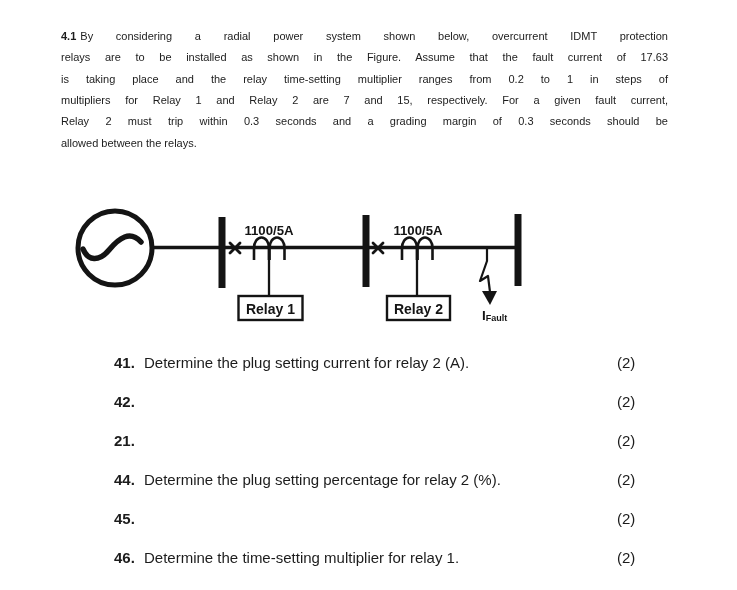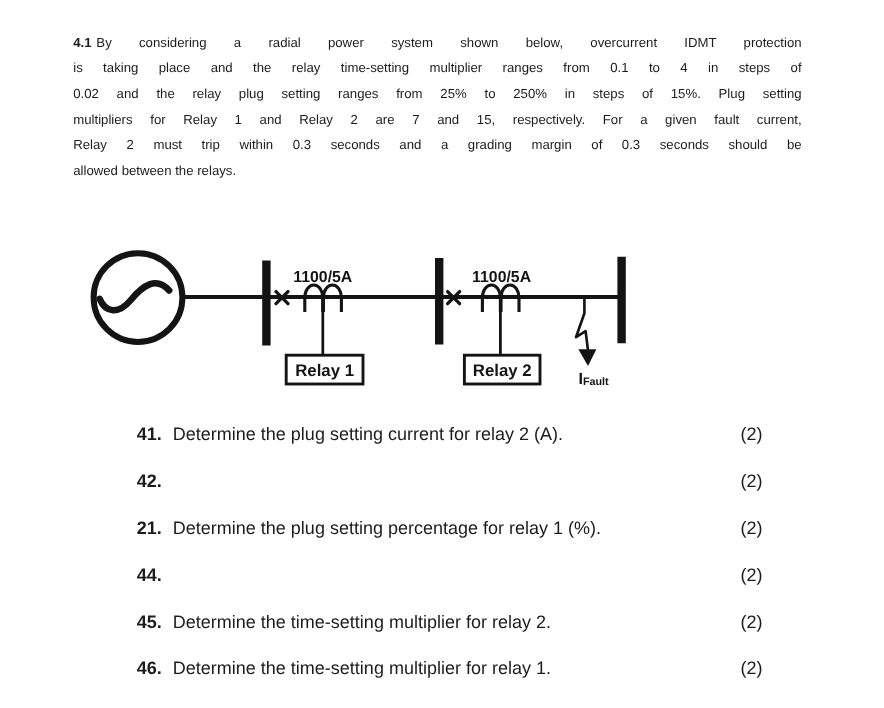--- a/index.html
+++ b/index.html
@@ -61,22 +61,22 @@
   .qtext { position: absolute; left: 144px; white-space: nowrap; }
   .qmarks{ position: absolute; left: 617px; white-space: nowrap; }
 </style>
 </head>
 <body>
 
 <div class="page">
 
   <div class="intro">
     <div class="iline"><b>4.1</b><span>By considering a radial power system shown below, overcurrent IDMT protection</span></div>
-    <div class="iline">is taking place and the relay time-setting multiplier ranges from 0.1 to 4 in steps of</div>
-    <div class="iline">0.02 and the relay plug setting ranges from 25% to 250% in steps of 15%. Plug setting</div>
+    <div class="iline">relays are to be installed as shown in the Figure. Assume that the fault current of 17.63</div>
+    <div class="iline">is taking place and the relay time-setting multiplier ranges from 0.2 to 1 in steps of</div>
     <div class="iline">multipliers for Relay 1 and Relay 2 are 7 and 15, respectively. For a given fault current,</div>
     <div class="iline">Relay 2 must trip within 0.3 seconds and a grading margin of 0.3 seconds should be</div>
     <div class="iline iline--last">allowed between the relays.</div>
   </div>
 
   <svg class="diagram" viewBox="50 195 480 140" xmlns="http://www.w3.org/2000/svg">
 
     <g>
       <circle cx="115" cy="248" r="37" fill="none" stroke="#141414" stroke-width="5"></circle>
       <path d="M83,249 C88,261 99,262 109,250 C119,238 130,230 141,242" fill="none" stroke="#141414" stroke-width="5.5" stroke-linecap="round"></path>
@@ -131,30 +131,29 @@
       <span class="qnum">41.</span>
       <span class="qtext">Determine the plug setting current for relay 2 (A).</span>
       <span class="qmarks">(2)</span>
     </div>
     <div class="qrow" style="top:391px">
       <span class="qnum">42.</span>
       <span class="qmarks">(2)</span>
     </div>
     <div class="qrow" style="top:430px">
       <span class="qnum">21.</span>
-      <span class="qtext">Determine the plug setting percentage for relay 1 (%).</span>
       <span class="qmarks">(2)</span>
     </div>
     <div class="qrow" style="top:469px">
       <span class="qnum">44.</span>
+      <span class="qtext">Determine the plug setting percentage for relay 2 (%).</span>
       <span class="qmarks">(2)</span>
     </div>
     <div class="qrow" style="top:508px">
       <span class="qnum">45.</span>
-      <span class="qtext">Determine the time-setting multiplier for relay 2.</span>
       <span class="qmarks">(2)</span>
     </div>
     <div class="qrow" style="top:547px">
       <span class="qnum">46.</span>
       <span class="qtext">Determine the time-setting multiplier for relay 1.</span>
       <span class="qmarks">(2)</span>
     </div>
   </div>
 
 </div>

